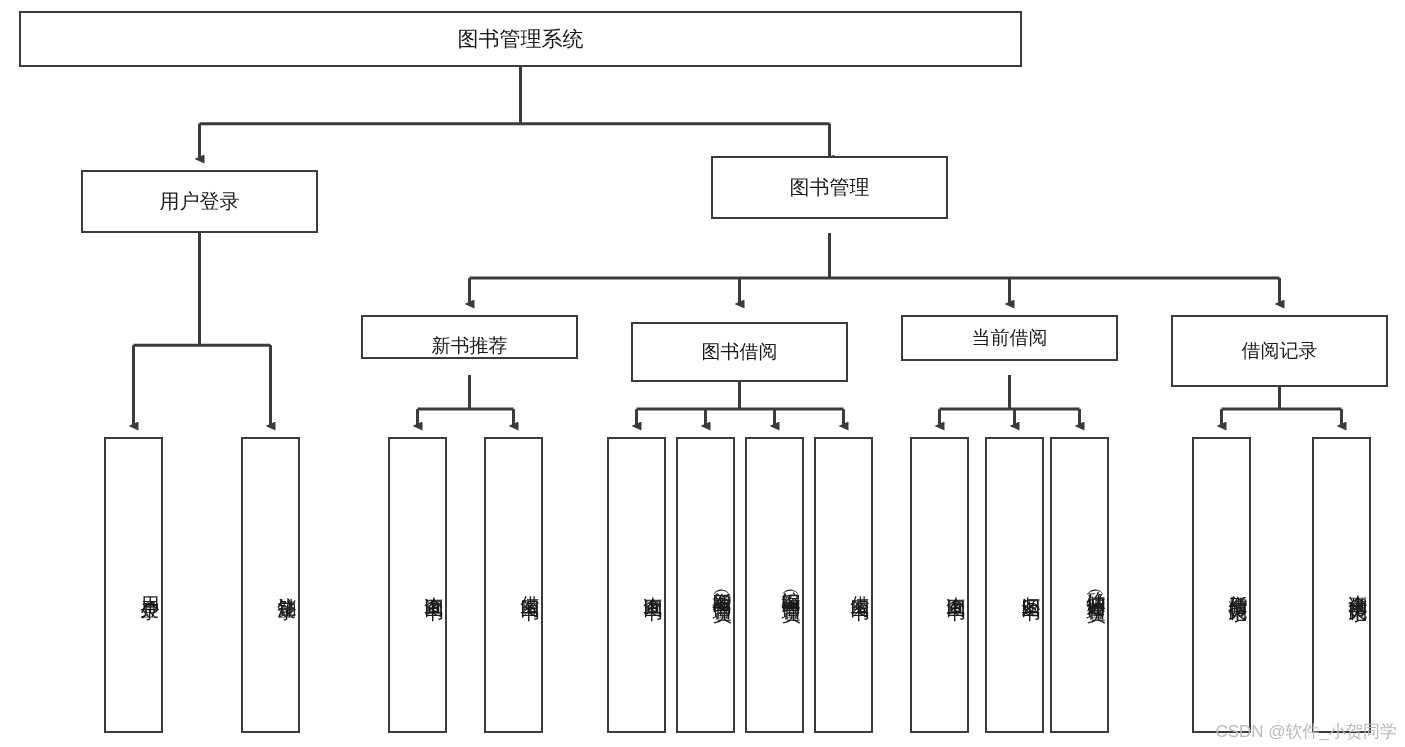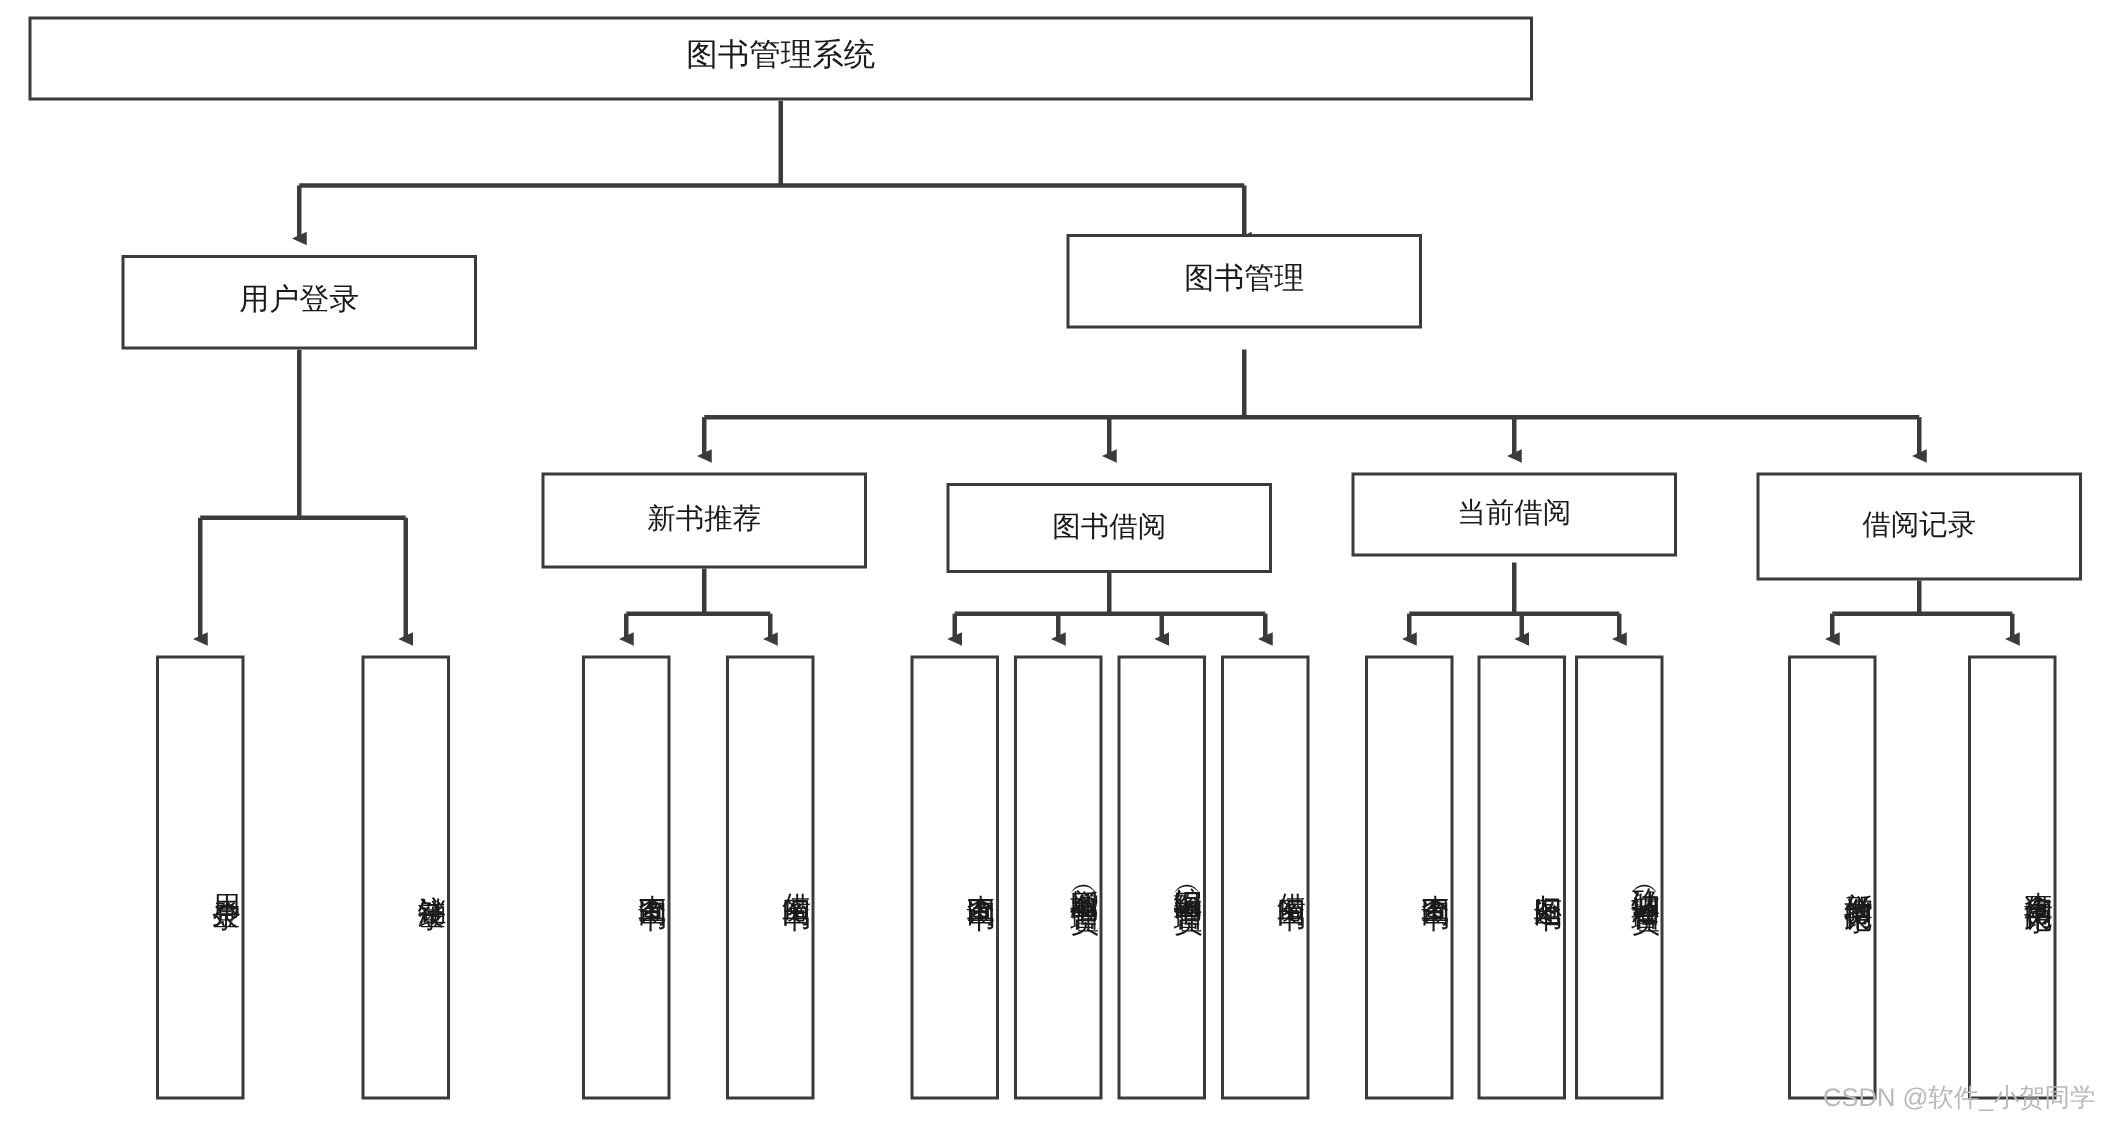--- a/index.html
+++ b/index.html
@@ -19,21 +19,20 @@
     position: absolute;
     box-sizing: border-box;
     border: 2px solid #3b3b3b;
     background: #ffffff;
     display: flex;
     align-items: center;
     justify-content: center;
     color: #1a1a1a;
     line-height: 1.18;
     text-align: center;
-    font-family: Liberation Mono, monospace;
   }
   .node.root {
     font-size: 21px;
   }
   .node.lvl2 {
     font-size: 20px;
   }
   .node.lvl3 {
     font-size: 19px;
   }
@@ -121,27 +120,27 @@
   <div id="node-layer">
       <div class="node root" style="left: 19px; top: 11px; width: 1003px; height: 56px;">
         <span>图书管理系统</span>
       </div>
       <div class="node lvl2" style="left: 81px; top: 170px; width: 237px; height: 63px;">
         <span>用户登录</span>
       </div>
       <div class="node lvl2" style="left: 711px; top: 156px; width: 237px; height: 63px;">
         <span>图书管理</span>
       </div>
-      <div class="node lvl3" style="left: 361px; top: 315px; width: 217px; height: 64px;">
+      <div class="node lvl3" style="left: 361px; top: 315px; width: 217px; height: 44px; align-items: flex-end;">
         <span>新书推荐</span>
       </div>
       <div class="node lvl3" style="left: 631px; top: 322px; width: 217px; height: 60px; text-align: right;">
         <span>图书借阅</span>
       </div>
-      <div class="node lvl3" style="left: 901px; top: 315px; width: 217px; height: 56px;">
+      <div class="node lvl3" style="left: 901px; top: 315px; width: 217px; height: 46px;">
         <span>当前借阅</span>
       </div>
       <div class="node lvl3" style="left: 1171px; top: 315px; width: 217px; height: 72px;">
         <span>借阅记录</span>
       </div>
       <div class="node leaf" style="left: 104px; top: 437px; width: 59px; height: 296px;">
         <span class="vtext">用户登录</span>
       </div>
       <div class="node leaf" style="left: 241px; top: 437px; width: 59px; height: 296px;">
         <span class="vtext">注销登录</span>

